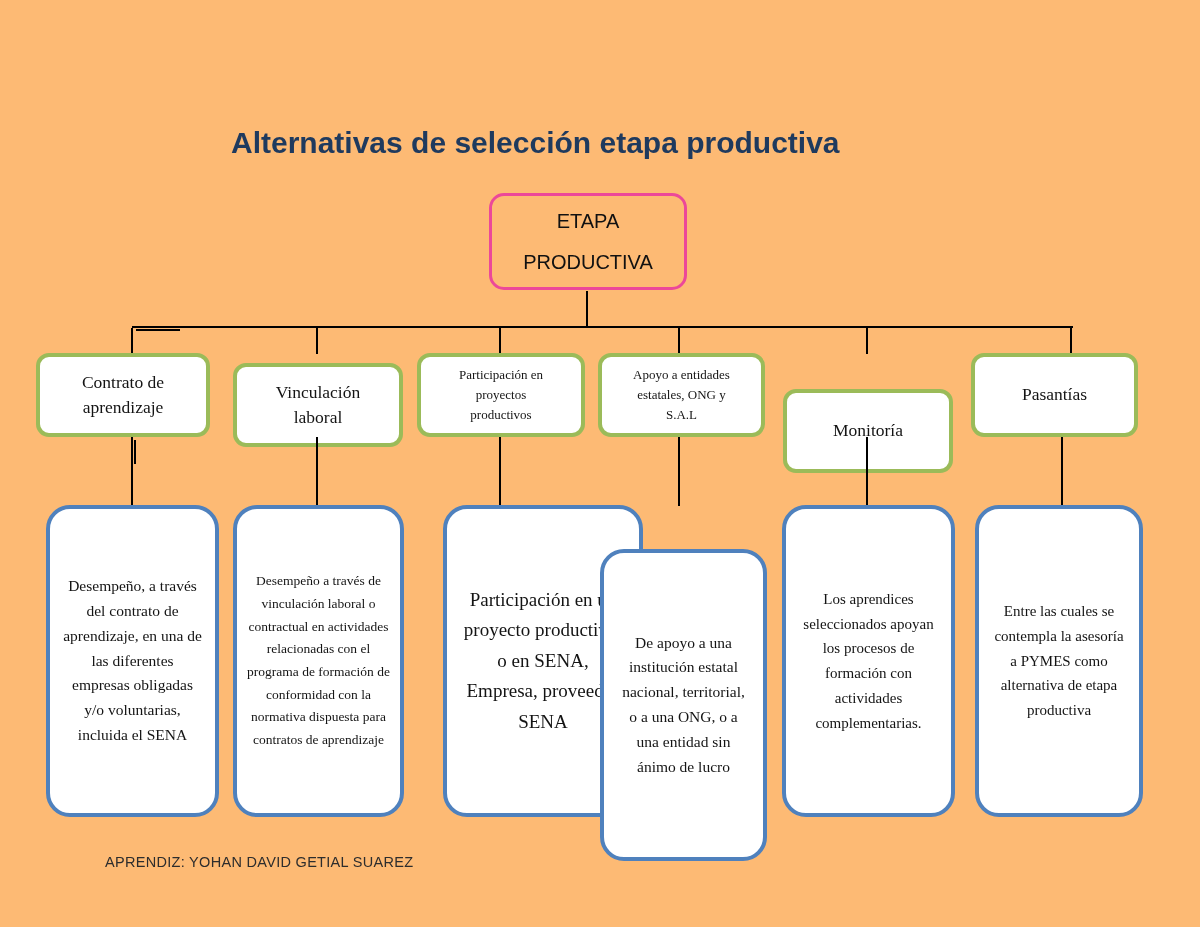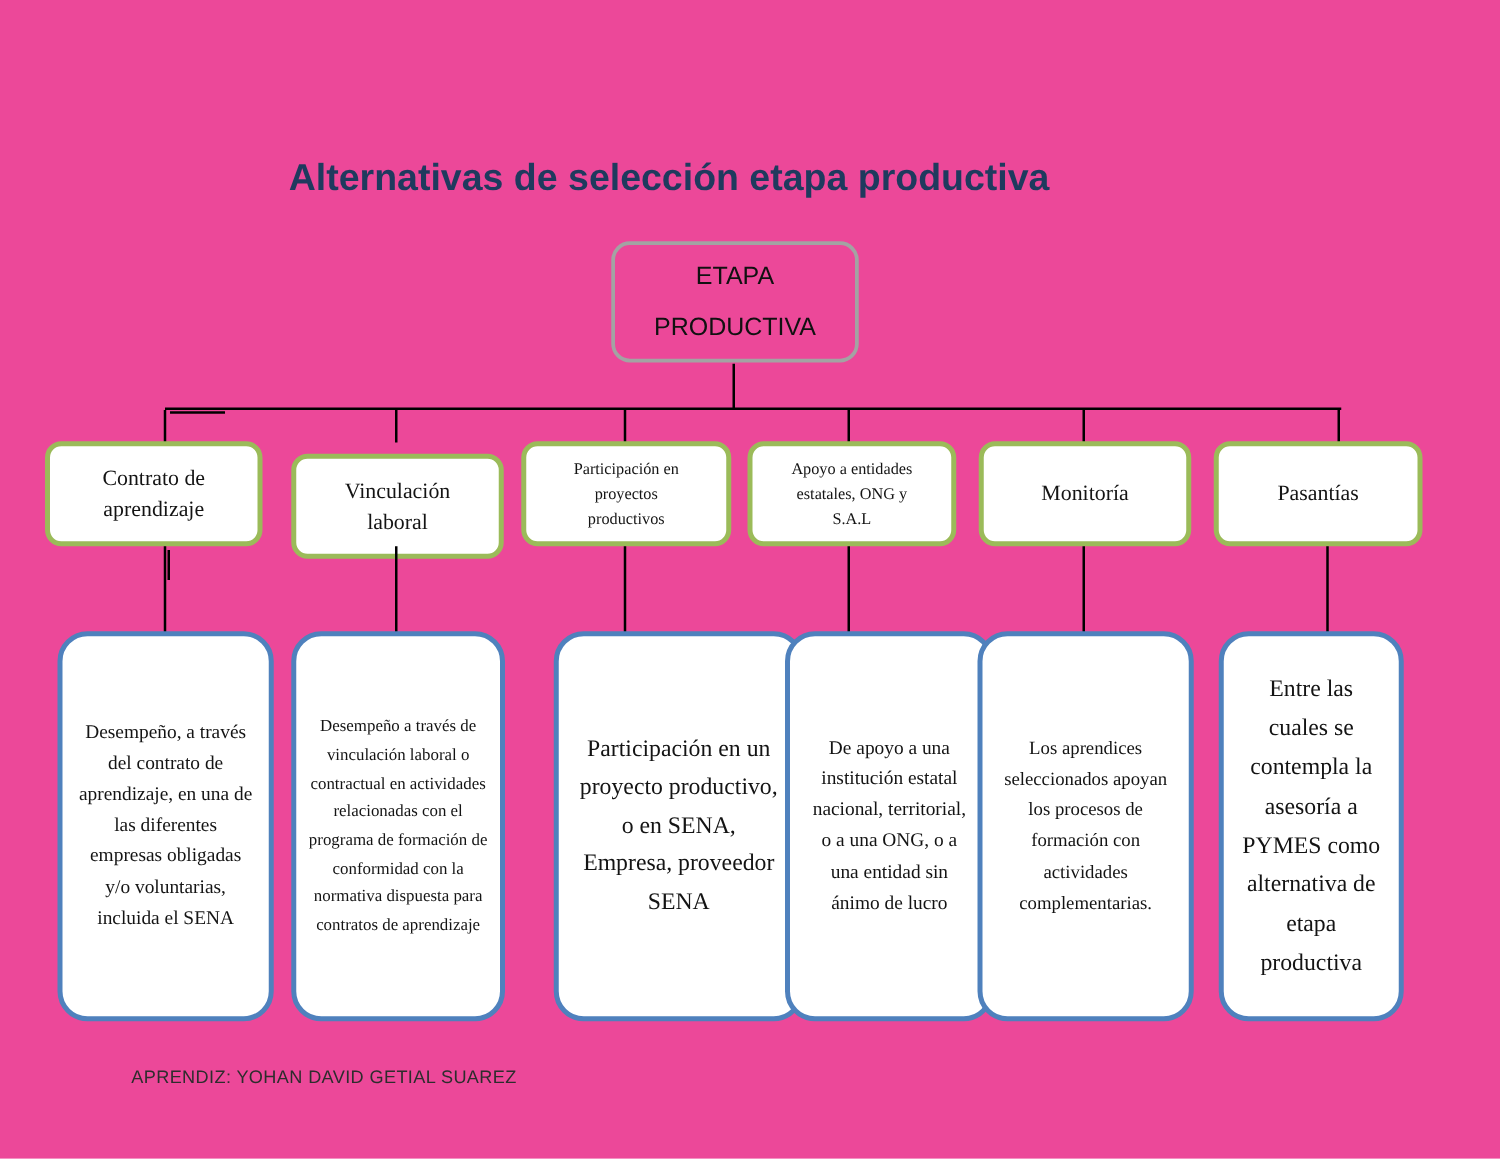--- a/index.html
+++ b/index.html
@@ -1,39 +1,39 @@
 <!DOCTYPE html>
 <html><head>
 <meta charset="utf-8">
 <style>
   * { margin: 0; padding: 0; box-sizing: border-box; }
   html,body { background: #ffffff; }
   .page {
     position: relative;
     width: 1200px;
     height: 927px;
-    background: #ec4899;
+    background: #fdba74;
     overflow: hidden;
     font-family: "Liberation Serif", serif;
   }
   .title {
     position: absolute;
     left: 231px;
     top: 126px;
     font-family: "Liberation Sans", sans-serif;
     font-weight: bold;
     font-size: 30px;
     color: #1f3a5e;
     white-space: nowrap;
   }
   .root-box {
     position: absolute;
     left: 489px; top: 193px;
     width: 198px; height: 97px;
-    border: 3px solid #a3a3a3;
+    border: 3px solid #ec4899;
     border-radius: 15px;
     display: flex;
     align-items: center;
     justify-content: center;
     text-align: center;
     font-family: "Liberation Sans", sans-serif;
     font-size: 20px;
     line-height: 41px;
     color: #111;
     padding: 0 22px;
@@ -69,41 +69,41 @@
     text-align: center;
     color: #141414;
     font-size: 17.5px;
     line-height: 1.45;
     background: #fff;
   }
   .bb-0 { left: 36px;  width: 174px; padding: 0 14px; }
   .bb-1 { left: 233px; width: 170px; padding: 0 14px; margin-top: 10px; }
   .bb-2 { left: 417px; width: 168px; font-size: 13px; line-height: 1.55; padding: 0 28px; text-align: center; }
   .bb-3 { left: 598px; width: 167px; font-size: 13px; line-height: 1.55; padding: 0 25px; }
-  .bb-4 { left: 783px; width: 170px; padding: 0 14px; }
+  .bb-4 { left: 783px; width: 170px; padding: 0 14px; margin-top: 36px; }
   .bb-5 { left: 971px; width: 167px; padding: 0 22px; }
 
   .desc-box {
     position: absolute;
     top: 505px; height: 312px;
     border: 4px solid #4f81bd;
     border-radius: 24px;
     display: flex;
     align-items: center;
     justify-content: center;
     text-align: center;
     color: #141414;
     background: #fff;
   }
   .db-0 { left: 46px;  width: 173px; font-size: 15.5px; line-height: 1.6;  padding: 0 13px; }
   .db-1 { left: 233px; width: 171px; font-size: 13.5px; line-height: 1.68; padding: 0 9px;  }
   .db-2 { left: 443px; width: 200px; font-size: 19px; line-height: 1.6;  padding: 0 16px; }
-  .db-3 { left: 628px; width: 167px; font-size: 15.5px; line-height: 1.6;  padding: 0 15px; }
+  .db-3 { left: 600px; width: 167px; font-size: 15.5px; line-height: 1.6;  padding: 0 15px; margin-top: 44px; }
   .db-4 { left: 782px; width: 173px; font-size: 15px;   line-height: 1.65; padding: 0 15px; }
-  .db-5 { left: 975px; width: 148px; font-size: 19px;   line-height: 1.65; padding: 0 14px; }
+  .db-5 { left: 975px; width: 168px; font-size: 15px;   line-height: 1.65; padding: 0 14px; }
 
   .footer {
     position: absolute;
     left: 105px;
     top: 854px;
     font-family: "Liberation Sans", sans-serif;
     font-size: 14.5px;
     letter-spacing: 0.3px;
     color: #2d2d2d;
     white-space: nowrap;

